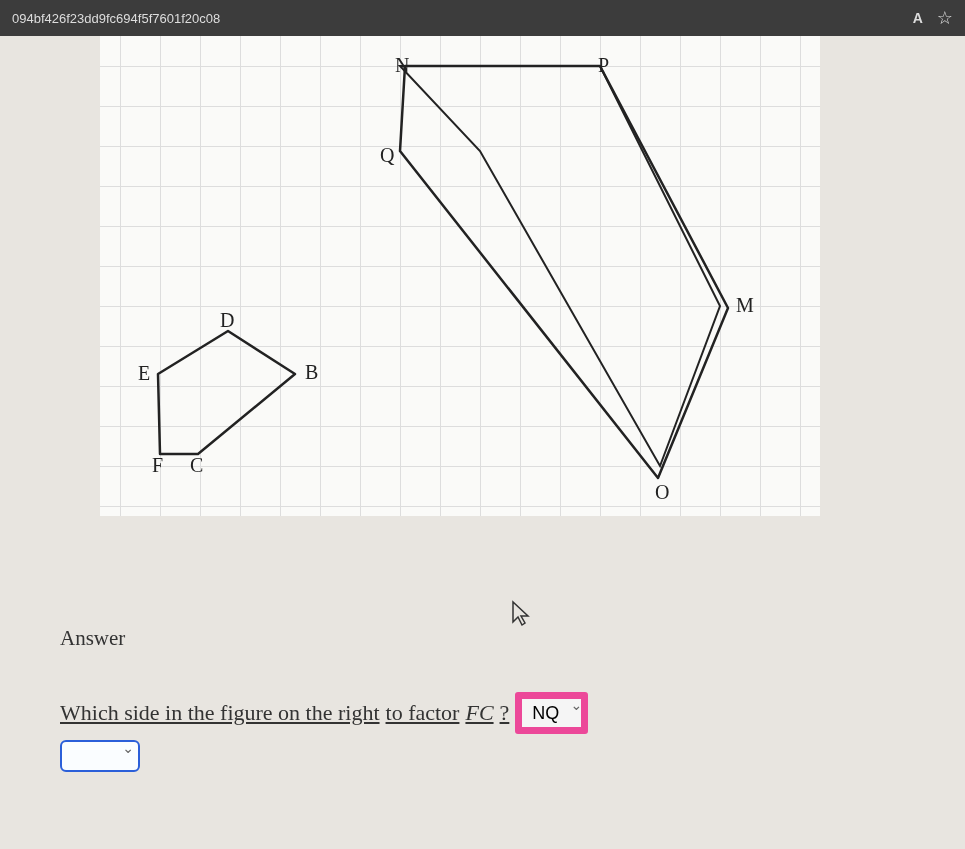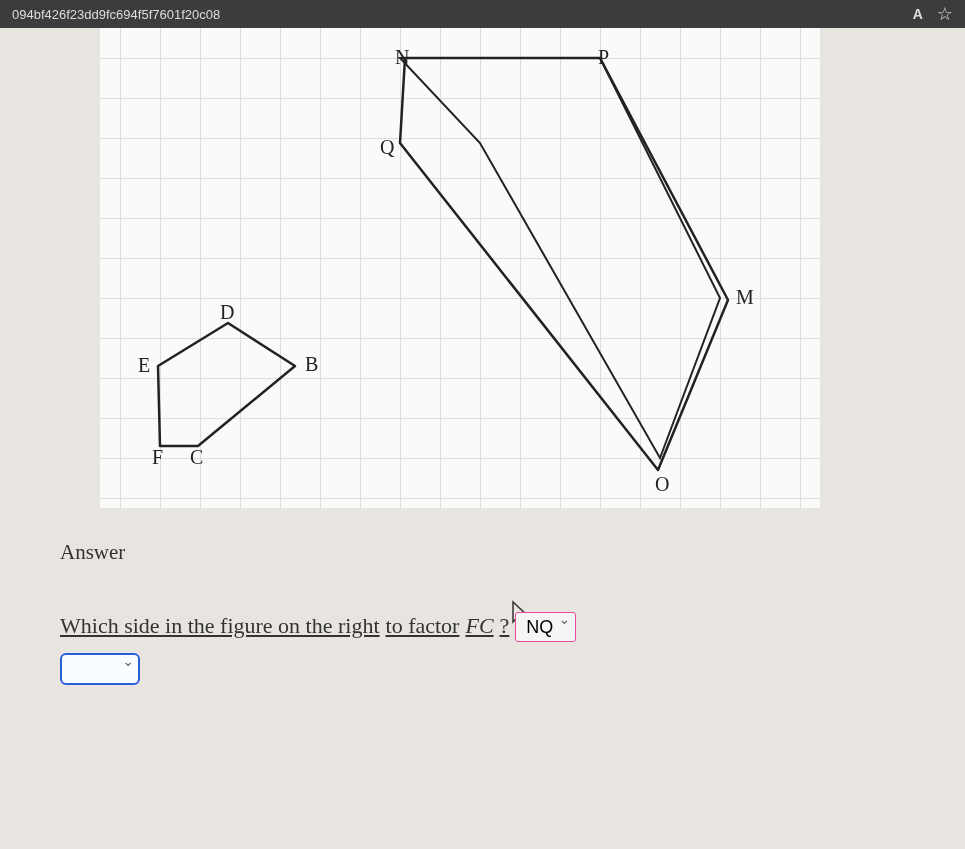--- a/index.html
+++ b/index.html
@@ -6,21 +6,21 @@
     body {
       width: 965px;
       height: 849px;
       font-family: Georgia, 'Times New Roman', serif;
       background: #e8e5e0;
       overflow: hidden;
     }
     .topbar {
       background: #3c3c3c;
       color: #ddd;
-      height: 28px;
+      height: 36px;
       display: flex;
       align-items: center;
       justify-content: space-between;
       padding: 0 12px;
       font-family: Arial, sans-serif;
       font-size: 13px;
     }
     .topbar-right { display: flex; gap: 14px; align-items: center; }
     .topbar-right span { cursor: default; font-size: 14px; }
     .content {
@@ -48,21 +48,21 @@
       width: 100%; height: 100%;
     }
     .vlabel {
       position: absolute;
       font-family: Georgia, serif;
       font-size: 20px;
       color: #222;
       pointer-events: none;
     }
     .answer-section {
-      margin-top: 32px;
+      margin-top: 110px;
       padding: 0 40px 0 60px;
     }
     .answer-heading {
       font-size: 21px;
       font-weight: normal;
       color: #333;
       margin-bottom: 40px;
     }
     .question-line {
       font-size: 22px;
@@ -72,21 +72,21 @@
       align-items: center;
       flex-wrap: wrap;
       gap: 6px;
       text-decoration: underline;
     }
     .italic { font-style: italic; }
     select {
       font-family: Arial, sans-serif;
       font-size: 18px;
       padding: 4px 22px 4px 10px;
-      border: 1px solid #ec4899;
+      border: 7px solid #ec4899;
       border-radius: 3px;
       background: #f5f5f5;
       appearance: none;
       -webkit-appearance: none;
     }
     .select-wrap {
       position: relative;
       display: inline-block;
     }
     .select-wrap::after {

